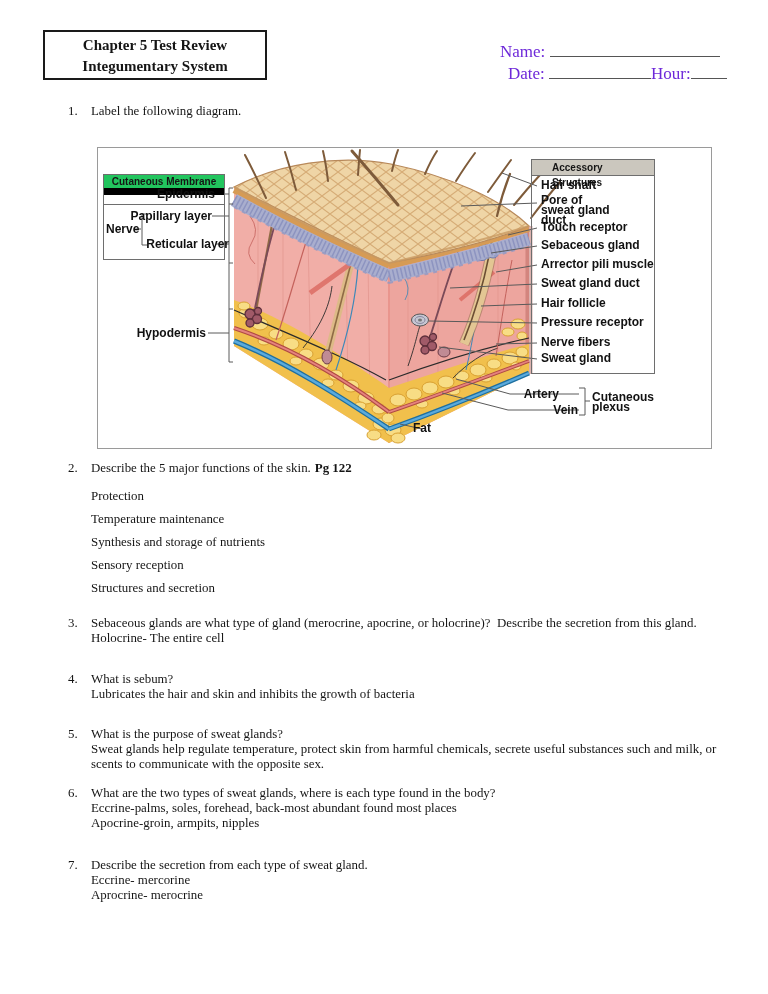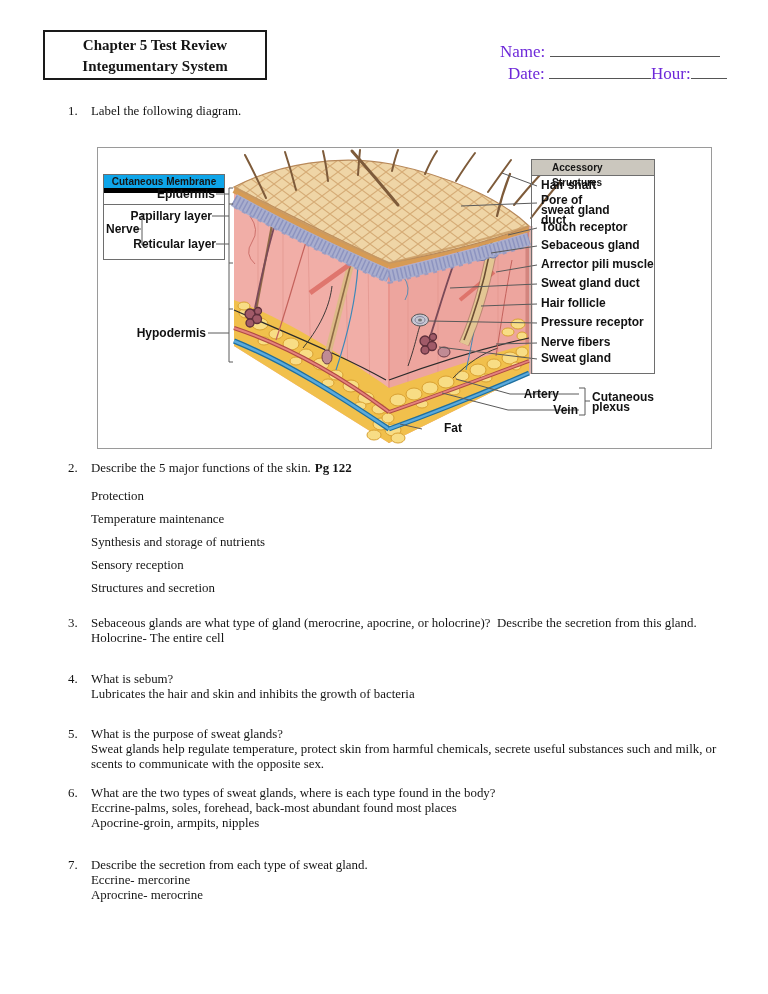--- a/index.html
+++ b/index.html
@@ -28,21 +28,21 @@
   .q2 .answers{margin-top:13px;}
   .q2 .answers p{margin-bottom:8.5px;}
 
   
   .diagram{position:absolute;left:97px;top:147px;width:613px;height:300px;border:1px solid #9a9a9a;
            background:#fff;}
   .diagram svg{position:absolute;left:0;top:0;}
   .dlabel{position:absolute;font-family:"Liberation Sans",sans-serif;font-weight:bold;
           font-size:12px;line-height:10.5px;color:#111;white-space:nowrap;}
   .cut-box{position:absolute;left:5px;top:26px;width:120px;height:84px;border:1px solid #6e6e6e;}
-  .cut-header{height:13px;background:#0ea5e9;border-bottom:5px solid #000000;text-align:center;
+  .cut-header{height:13px;background:#22c55e;border-bottom:7px solid #000000;text-align:center;
               font:bold 10px/13px "Liberation Sans",sans-serif;}
   .cut-sep{position:absolute;left:0;right:0;top:29px;border-top:1px solid #6e6e6e;}
   .acc-box{position:absolute;left:433px;top:11px;width:122px;height:213px;border:1px solid #6e6e6e;}
   .acc-header{height:15px;background:#cbc7be;border-bottom:1px solid #6e6e6e;padding-left:20px;
               font:bold 10px/15px "Liberation Sans",sans-serif;}
   .ralign{text-align:right;}
   .wrap{white-space:normal;line-height:10px;}
 </style>
 </head>
 <body>
@@ -259,41 +259,41 @@
       </g>
     </svg>
 
     <div class="cut-box">
       <div class="cut-header">Cutaneous Membrane</div>
       <div class="cut-sep"></div>
     </div>
     <div class="dlabel ralign" style="left:5px;width:112px;top:41px">Epidermis</div>
     <div class="dlabel ralign" style="left:5px;width:109px;top:63px">Papillary layer</div>
     <div class="dlabel" style="left:8px;top:76px">Nerve</div>
-    <div class="dlabel ralign" style="left:5px;width:113px;top:91px">Reticular layer</div>
+    <div class="dlabel ralign" style="left:18px;width:113px;top:91px">Reticular layer</div>
     <div class="dlabel ralign" style="left:5px;width:103px;top:180px">Hypodermis</div>
 
     <div class="acc-box">
       <div class="acc-header">Accessory Structures</div>
     </div>
     <div class="dlabel" style="left:443px;top:32px">Hair shaft</div>
     <div class="dlabel wrap" style="left:443px;top:47px;width:74px">Pore of sweat gland duct</div>
     <div class="dlabel" style="left:443px;top:74px">Touch receptor</div>
     <div class="dlabel" style="left:443px;top:92px">Sebaceous gland</div>
     <div class="dlabel" style="left:443px;top:111px">Arrector pili muscle</div>
     <div class="dlabel" style="left:443px;top:130px">Sweat gland duct</div>
     <div class="dlabel" style="left:443px;top:150px">Hair follicle</div>
     <div class="dlabel" style="left:443px;top:169px">Pressure receptor</div>
     <div class="dlabel" style="left:443px;top:189px">Nerve fibers</div>
     <div class="dlabel" style="left:443px;top:205px">Sweat gland</div>
 
     <div class="dlabel ralign" style="left:414px;width:47px;top:241px">Artery</div>
     <div class="dlabel ralign" style="left:433px;width:47px;top:257px">Vein</div>
     <div class="dlabel wrap" style="left:494px;top:244px;width:60px">Cutaneous plexus</div>
-    <div class="dlabel" style="left:346px;top:275px">Fat</div>
+    <div class="dlabel" style="left:315px;top:275px">Fat</div>
   </div>
 
   <div class="question q2" style="top:461px">
     <span class="q-num">2.</span>
     <div class="q-body"><span>Describe the 5 major functions of the skin.</span><b class="pgref">Pg 122</b></div>
     <div class="answers">
       <p>Protection</p>
       <p>Temperature maintenance</p>
       <p>Synthesis and storage of nutrients</p>
       <p>Sensory reception</p>

